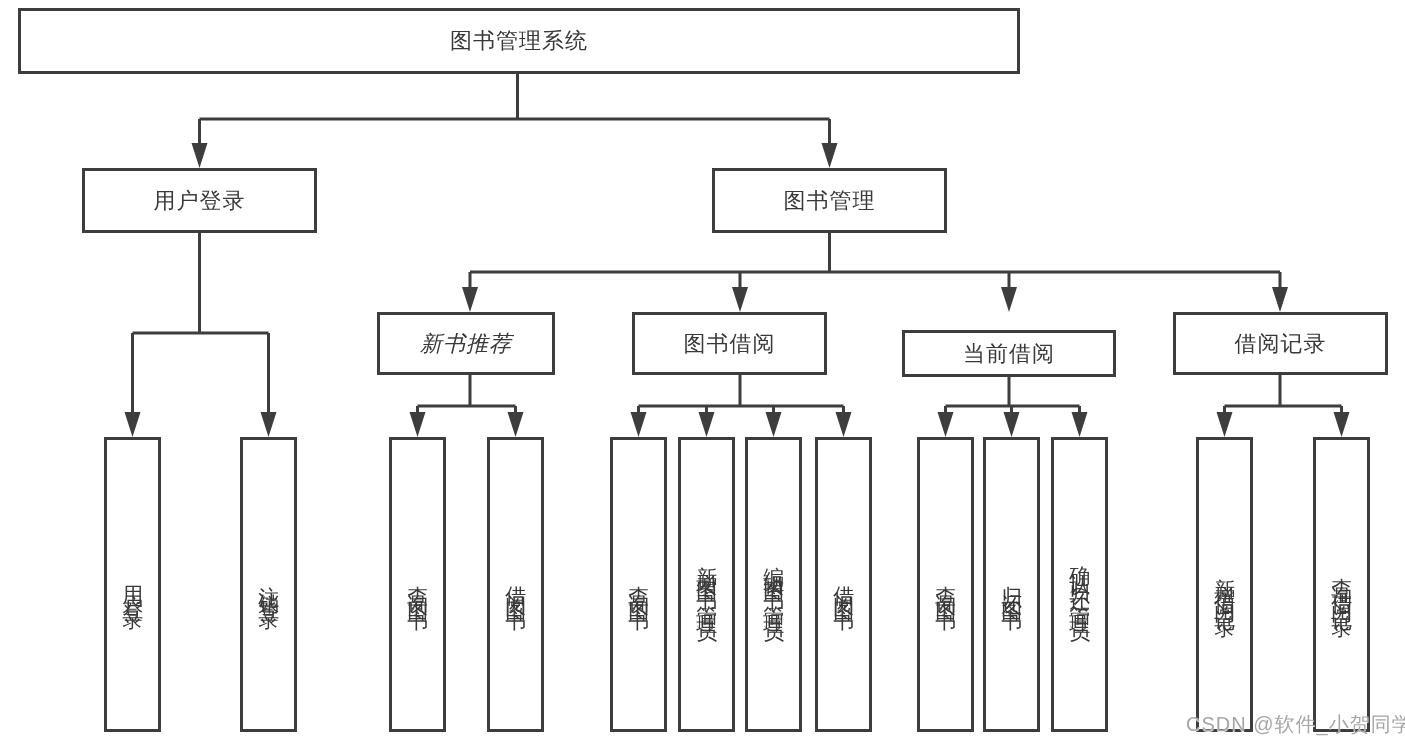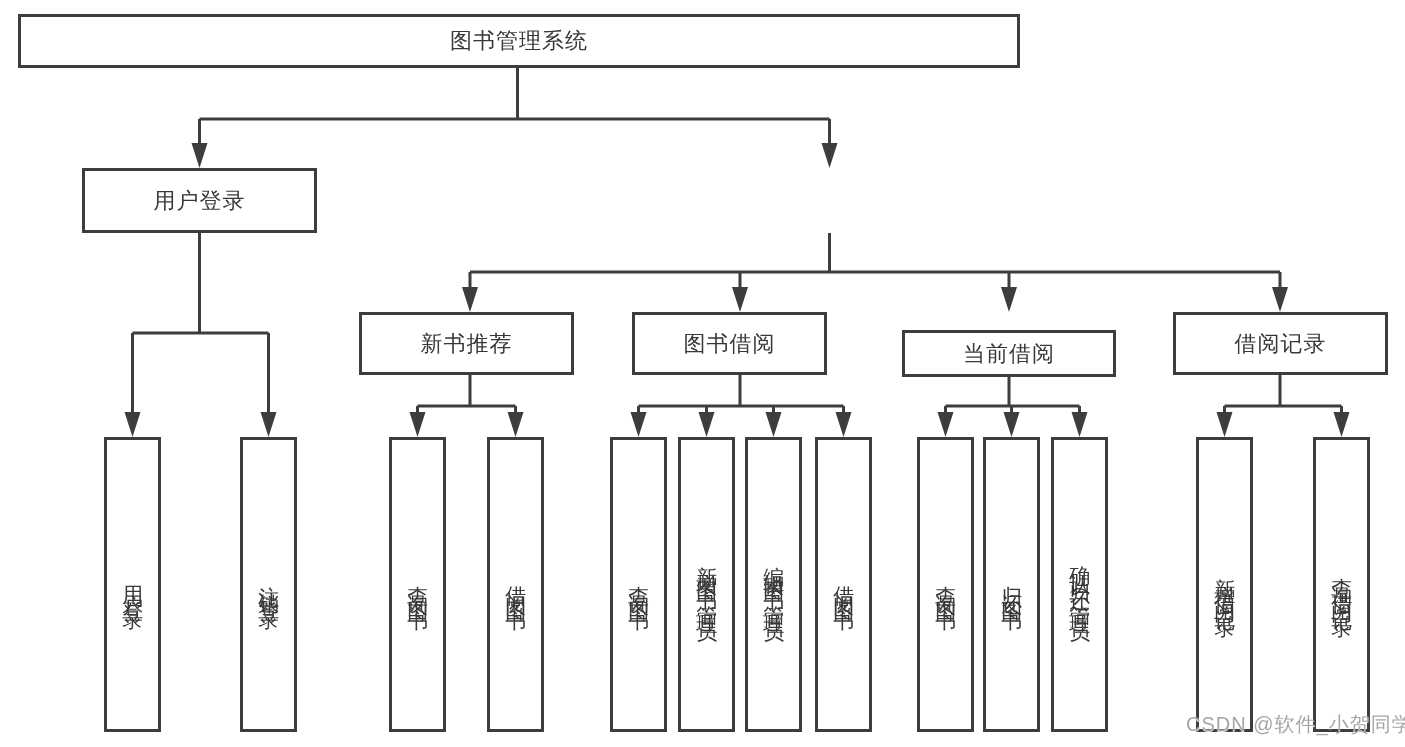--- a/index.html
+++ b/index.html
@@ -80,25 +80,26 @@
              M706.5,437 L698.5,412 L714.5,412 Z
              M773.5,437 L765.5,412 L781.5,412 Z
              M843.5,437 L835.5,412 L851.5,412 Z
              M945.5,437 L937.5,412 L953.5,412 Z
              M1011.5,437 L1003.5,412 L1019.5,412 Z
              M1079.5,437 L1071.5,412 L1087.5,412 Z
              M1224.5,437 L1216.5,412 L1232.5,412 Z
              M1341.5,437 L1333.5,412 L1349.5,412 Z"></path>
   </svg>
 
-  <div class="node node-h" style="left:18px; top:14px; width:1002px; height:54px;">图书管理系统</div>
+  <div class="node node-h" style="left:18px; top:8px; width:1002px; height:66px;">图书管理系统</div>
 
   <div class="node node-h" style="left:82px; top:168px; width:235px; height:65px;">用户登录</div>
+  <div class="node node-h" style="left:712px; top:168px; width:235px; height:65px;">图书管理</div>
 
-  <div class="node node-h" style="left:359px; top:312px; width:215px; height:63px;">新书推荐</div>
+  <div class="node node-h" style="left:377px; top:312px; width:178px; height:63px;font-style:italic;">新书推荐</div>
   <div class="node node-h" style="left:632px; top:312px; width:195px; height:63px;">图书借阅</div>
   <div class="node node-h" style="left:902px; top:320px; width:214px; height:47px;margin-top:10px;">当前借阅</div>
   <div class="node node-h" style="left:1173px; top:312px; width:215px; height:63px;">借阅记录</div>
 
   <div class="node node-v" style="left:104px;">用户登录</div>
   <div class="node node-v" style="left:240px;">注销登录</div>
 
   <div class="node node-v" style="left:389px;">查询图书</div>
   <div class="node node-v" style="left:487px;">借阅图书</div>
 

